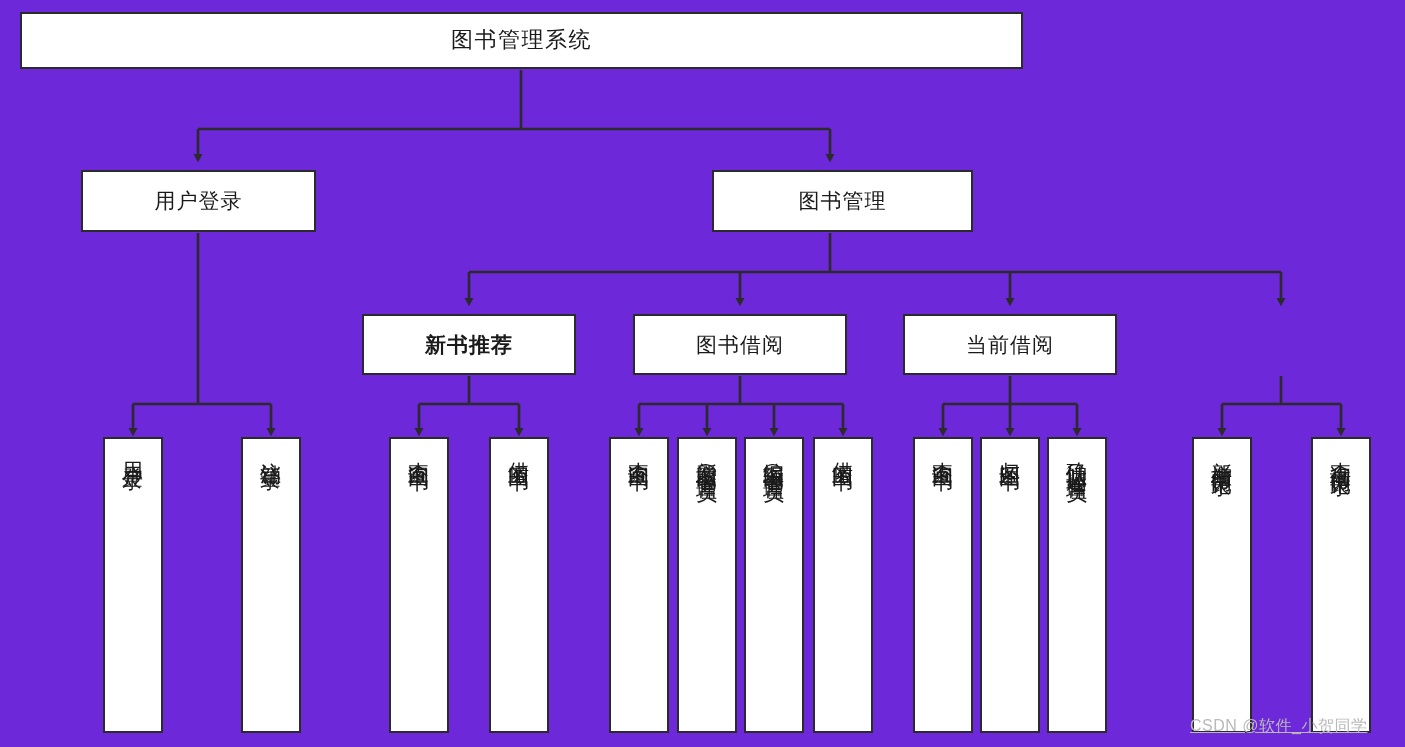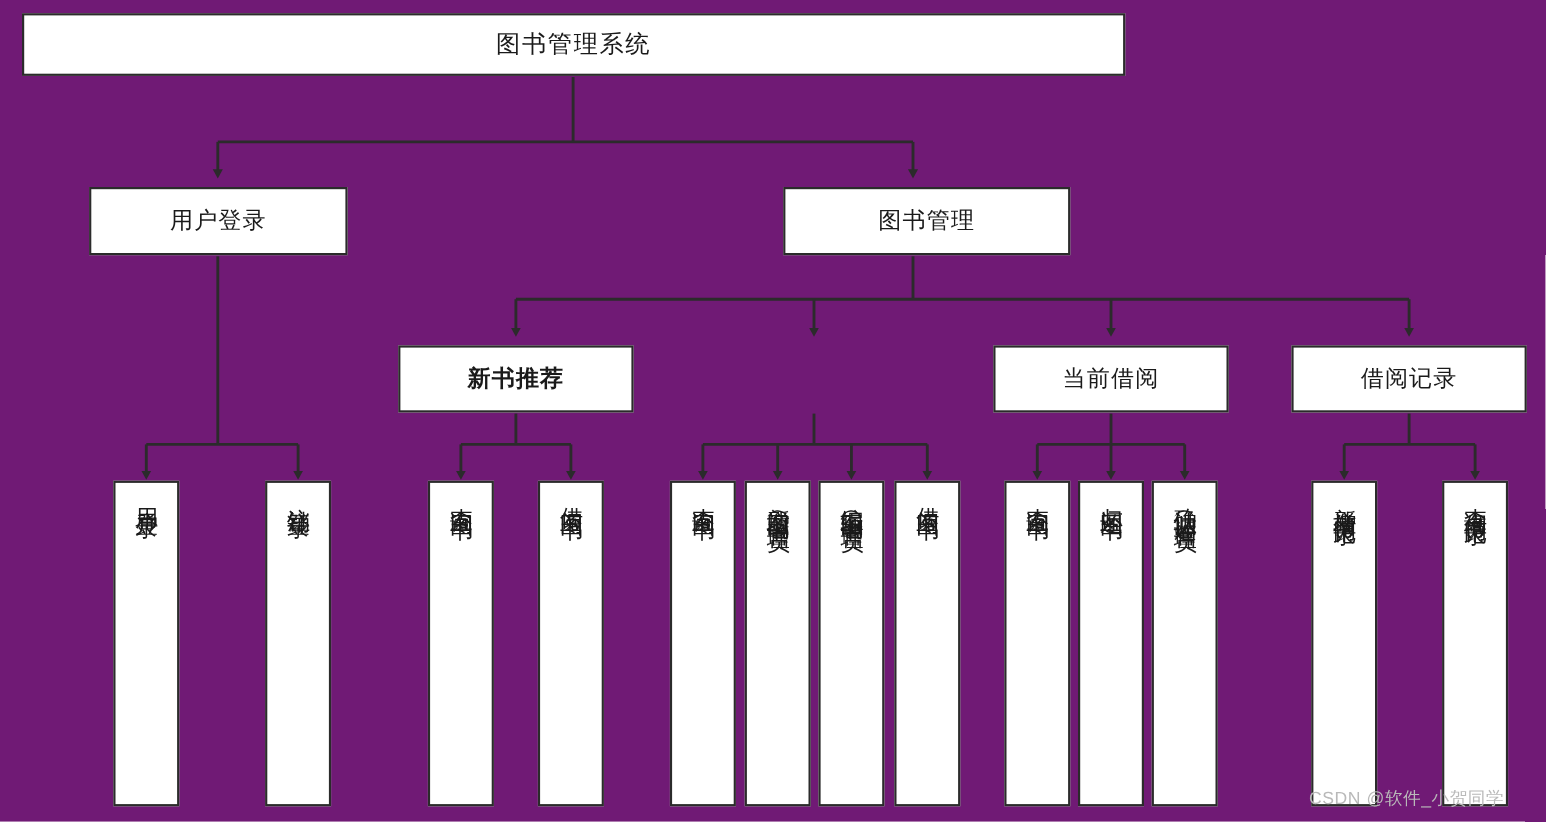--- a/index.html
+++ b/index.html
@@ -8,21 +8,21 @@
     padding: 0;
     background: #ffffff;
   }
   body {
     font-family: "Liberation Sans", "DejaVu Sans", sans-serif;
   }
   #diagram {
     position: relative;
     width: 1405px;
     height: 747px;
-    background: #701a75;
+    background: #6d28d9;
     overflow: hidden;
   }
   #connectors {
     position: absolute;
     left: 0;
     top: 0;
     width: 1405px;
     height: 747px;
     pointer-events: none;
   }
@@ -68,20 +68,21 @@
   }
   .watermark {
     position: absolute;
     left: 1190px;
     top: 716px;
     font-size: 16px;
     color: #b9b9b9;
     white-space: nowrap;
     z-index: 3;
     letter-spacing: 0.5px;
+    text-decoration: underline;
   }
 </style>
 </head>
 <body>
 
 <div id="diagram">
 
   <svg id="connectors" viewBox="0 0 1405 747" width="1405" height="747">
     <defs>
       <marker id="arrow" markerWidth="11" markerHeight="11" refX="4.2" refY="5" orient="auto" markerUnits="userSpaceOnUse">
@@ -141,28 +142,28 @@
   </div>
 
   <div class="node horiz" style="left:712px; top:170px; width:261px; height:62px;">
     <span class="label">图书管理</span>
   </div>
 
   <div class="node horiz" style="left:362px; top:314px; width:214px; height:61px;font-weight:bold;">
     <span class="label">新书推荐</span>
   </div>
 
+  <div class="node horiz" style="left:633px; top:314px; width:214px; height:61px;">
+    <span class="label">图书借阅</span>
+  </div>
 
   <div class="node horiz" style="left:903px; top:314px; width:214px; height:61px;">
     <span class="label">当前借阅</span>
   </div>
 
-  <div class="node horiz" style="left:1174px; top:314px; width:214px; height:61px;">
-    <span class="label">借阅记录</span>
-  </div>
 
   <div class="node vert" style="left:103px; top:437px; width:60px; height:296px;">
     <span class="label">用户登录</span>
   </div>
 
   <div class="node vert" style="left:241px; top:437px; width:60px; height:296px;">
     <span class="label">注销登录</span>
   </div>
 
   <div class="node vert" style="left:389px; top:437px; width:60px; height:296px;">

